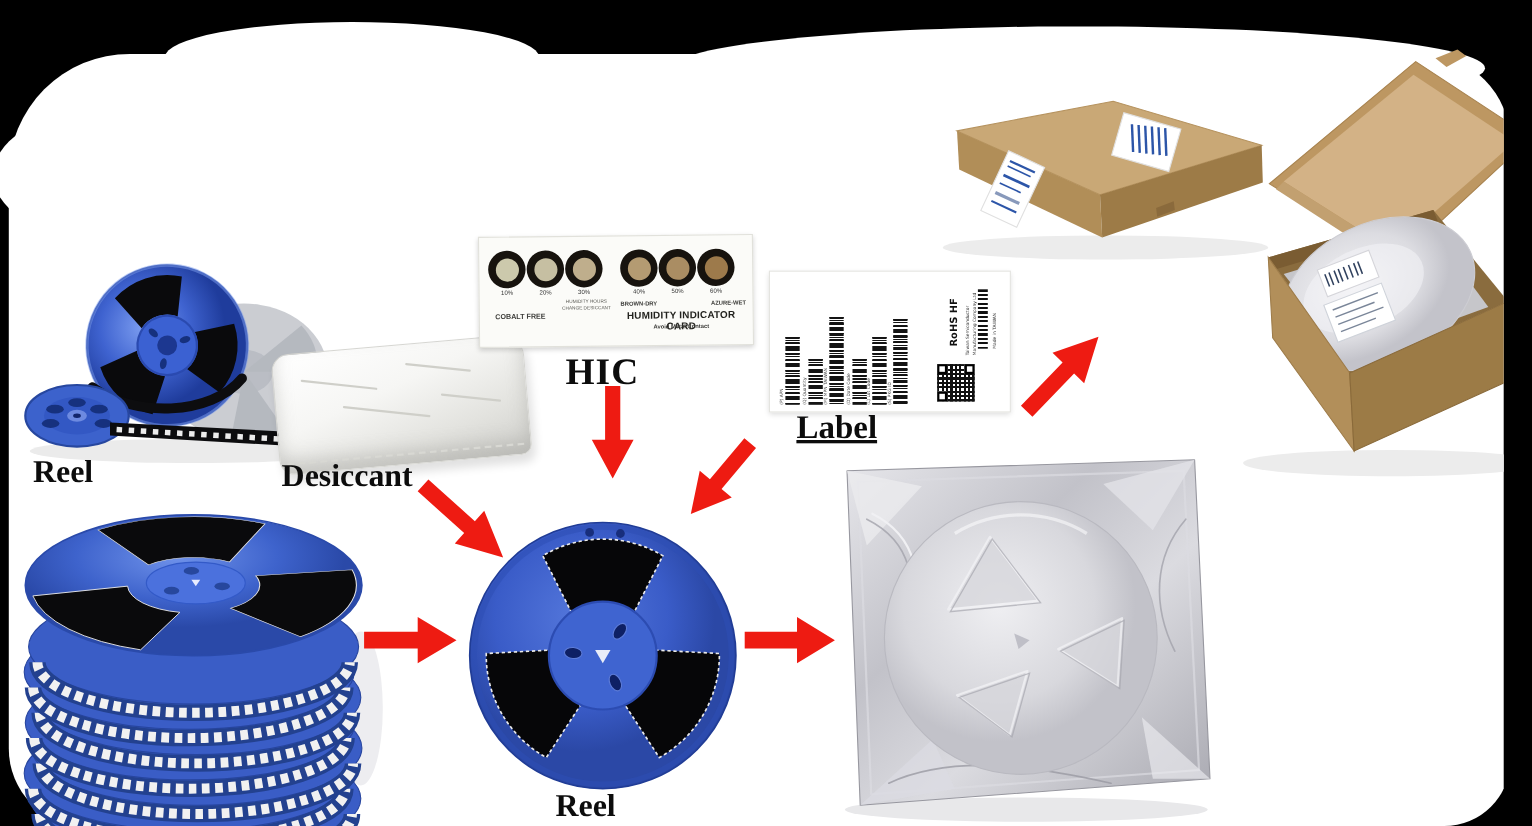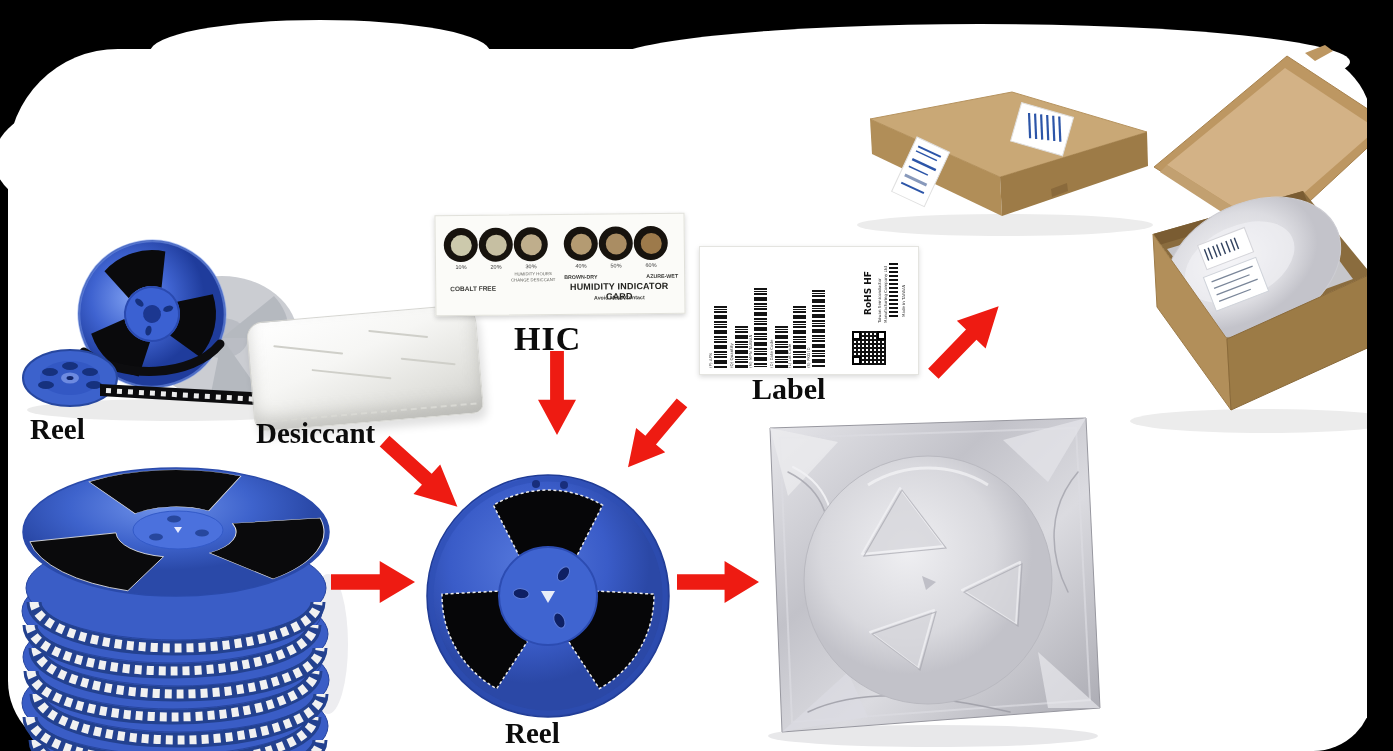--- a/index.html
+++ b/index.html
@@ -14,21 +14,21 @@
   .b4 { left:110px; top:712px; width:470px; height:38px; }
 
   .abs { position:absolute; }
   svg { display:block; overflow:visible; }
 
   
   .cap { position:absolute; font-weight:bold; color:#0c0c0c; white-space:nowrap; }
   #cap-reel-src    { left:30px;  top:399px; font-size:29px; }
   #cap-desiccant   { left:256px; top:403px; font-size:29px; }
   #cap-hic         { left:514px; top:306px; font-size:34px; letter-spacing:1px; }
-  #cap-label       { left:752px; top:358px; font-size:30px; }
+  #cap-label       { left:724px; top:358px; font-size:30px;text-decoration:underline; }
   #cap-reel-center { left:505px; top:703px; font-size:29px; }
 
   
   .arrow { position:absolute; }
   .arrow svg { width:100%; height:100%; }
   .arrow polygon { fill:var(--arrow,#ee1b12); }
   #arrow-stack     { left:331px; top:547px; width:84px; height:42px; }
   #arrow-desiccant { left:372px; top:440px; width:98px; height:40px; transform:rotate(42deg); }
   #arrow-hic       { left:515px; top:360px; width:84px; height:38px; transform:rotate(90deg); }
   #arrow-label     { left:613px; top:402px; width:84px; height:38px; transform:rotate(130deg); }

